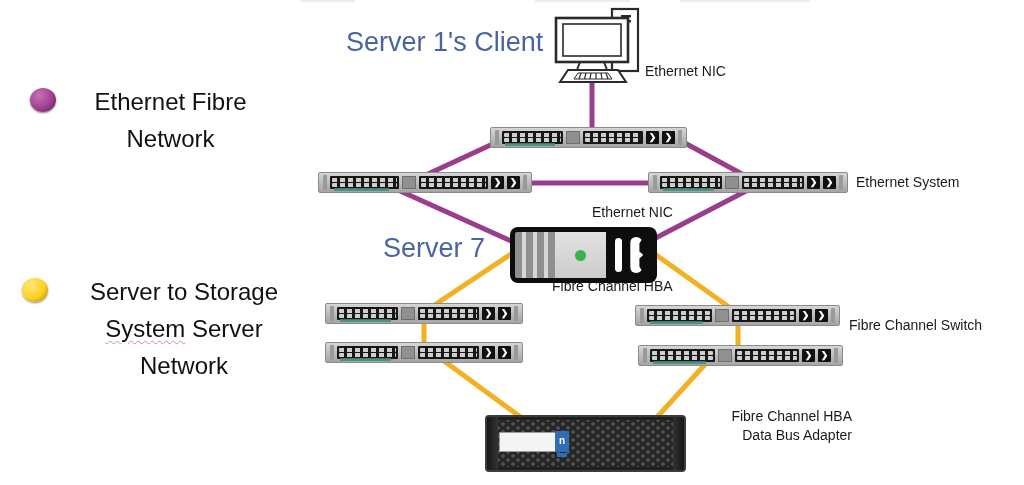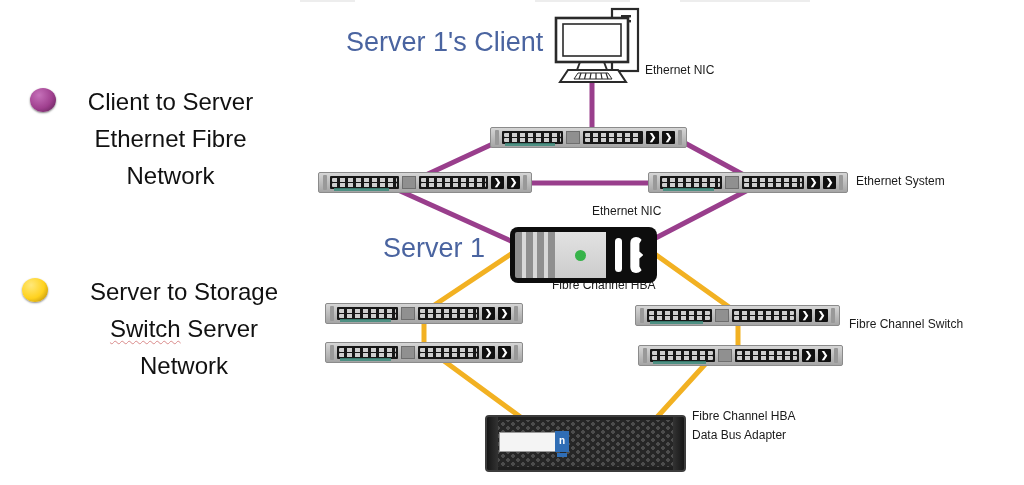--- a/index.html
+++ b/index.html
@@ -10,21 +10,21 @@
   
   .smudge{position:absolute;top:0;height:2px;background:#ededed;}
 
   
   svg.links{position:absolute;left:0;top:0;width:1024px;height:485px;}
   .eline{stroke:var(--eth,#993E8C);stroke-width:5;stroke-linecap:round;fill:none;}
   .fline{stroke:var(--fib,#F2B122);stroke-width:5;stroke-linecap:round;fill:none;}
 
   
   .blue-title{color:var(--blue,#4A64A0);font-size:27px;letter-spacing:0;white-space:nowrap;}
-  .black-label{color:#1a1a1a;font-size:12px;white-space:nowrap;}
+  .black-label{color:#1a1a1a;font-size:14px;white-space:nowrap;text-align:right;}
   .black-label.two-line{line-height:19px;white-space:normal;}
 
   
   .legend-dot{width:26px;height:24px;border-radius:50%;}
   .dot-eth{background:radial-gradient(circle at 35% 30%, #c671ba, #A0408F 55%, #571c4e 100%);
            box-shadow:0 1px 2px rgba(0,0,0,.5);}
   .dot-fib{background:radial-gradient(circle at 35% 30%, #ffe87a, #FFD21E 55%, #a87c05 100%);
            box-shadow:0 1px 2px rgba(0,0,0,.45);}
   .legend-text{font-size:24px;line-height:37px;text-align:center;color:#111;}
   .wavy{text-decoration:underline;text-decoration-style:wavy;text-decoration-color:#d98a8a;text-decoration-thickness:1px;text-underline-offset:3px;}
@@ -89,29 +89,28 @@
     <line class="fline" x1="514" y1="252" x2="427" y2="310"></line>
     <line class="fline" x1="652" y1="252" x2="736" y2="312"></line>
     <line class="fline" x1="424" y1="310" x2="424" y2="352"></line>
     <line class="fline" x1="738" y1="312" x2="738" y2="355"></line>
     <line class="fline" x1="440" y1="358" x2="530" y2="424"></line>
     <line class="fline" x1="709" y1="360" x2="649" y2="426"></line>
   </svg>
 
   <div class="abs legend-dot dot-eth" style="left:30px;top:88px;"></div>
   <div class="abs legend-text" style="left:58px;top:83px;width:225px;">
-    <div>Client to Server</div>
     <div>Ethernet Fibre</div>
     <div>Network</div>
   </div>
 
   <div class="abs legend-dot dot-fib" style="left:22px;top:278px;"></div>
   <div class="abs legend-text" style="left:65px;top:273px;width:238px;">
     <div>Server to Storage</div>
-    <div><span class="wavy">Switch</span><span> Server</span></div>
+    <div><span class="wavy">System</span><span> Server</span></div>
     <div>Network</div>
   </div>
 
   <div class="abs blue-title" style="left:346px;top:27px;">Server 1's Client</div>
 
   <svg class="abs" style="left:548px;top:5px;" width="100" height="80" viewBox="0 0 100 80">
     <rect x="64" y="4" width="26" height="62" fill="#fff" stroke="#2a2a2a" stroke-width="2.2"></rect>
     <rect x="73" y="10" width="10" height="2.4" fill="#2a2a2a"></rect>
     <rect x="73" y="15" width="10" height="2.4" fill="#2a2a2a"></rect>
     <rect x="8" y="13" width="72" height="44" fill="#fff" stroke="#2a2a2a" stroke-width="2.6"></rect>
@@ -122,21 +121,21 @@
     <path d="M30,68 h30 l4,6 h-38 z" fill="none" stroke="#2a2a2a" stroke-width="1"></path>
     <path d="M33,68 l-2,6 M38,68 l-1.5,6 M43,68 l-1,6 M48,68 l0,6 M53,68 l1,6 M58,68 l2,6" stroke="#2a2a2a" stroke-width="1.2" fill="none"></path>
   </svg>
 
   <div class="abs black-label" style="left:645px;top:63px;">Ethernet NIC</div>
 
   <div class="abs black-label" style="left:856px;top:174px;">Ethernet System</div>
   <div class="abs black-label" style="left:849px;top:317px;">Fibre Channel Switch</div>
 
   <div class="abs black-label" style="left:592px;top:204px;">Ethernet NIC</div>
-  <div class="abs blue-title" style="left:383px;top:233px;">Server 1</div>
+  <div class="abs blue-title" style="left:383px;top:233px;">Server 7</div>
   <div class="abs black-label" style="left:552px;top:278px;">Fibre Channel HBA</div>
 
   <div class="abs server">
     <div class="srv-stripes"></div>
     <div class="srv-mid">
       <div class="srv-led"></div>
     </div>
     <div class="srv-psu">
       <div class="psu-bar1"></div>
       <div class="psu-bar2"></div>

